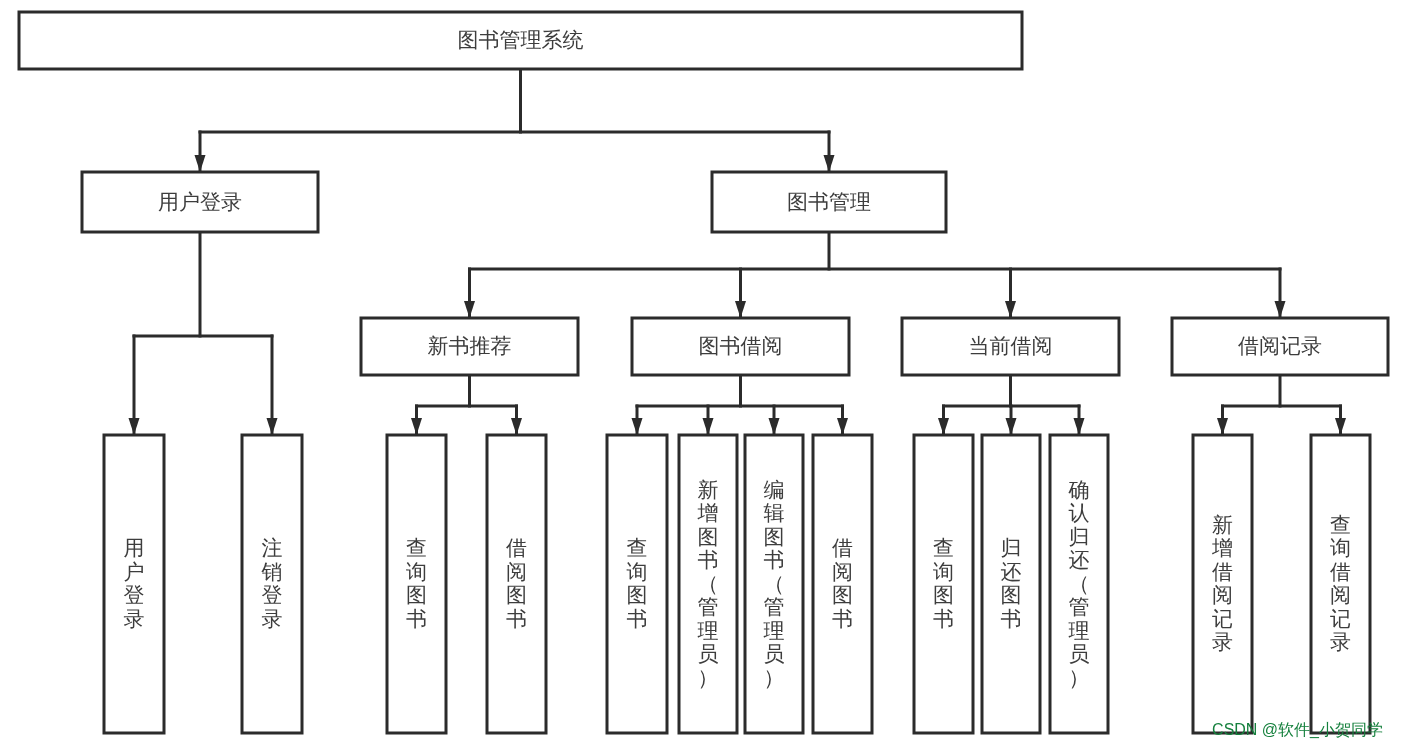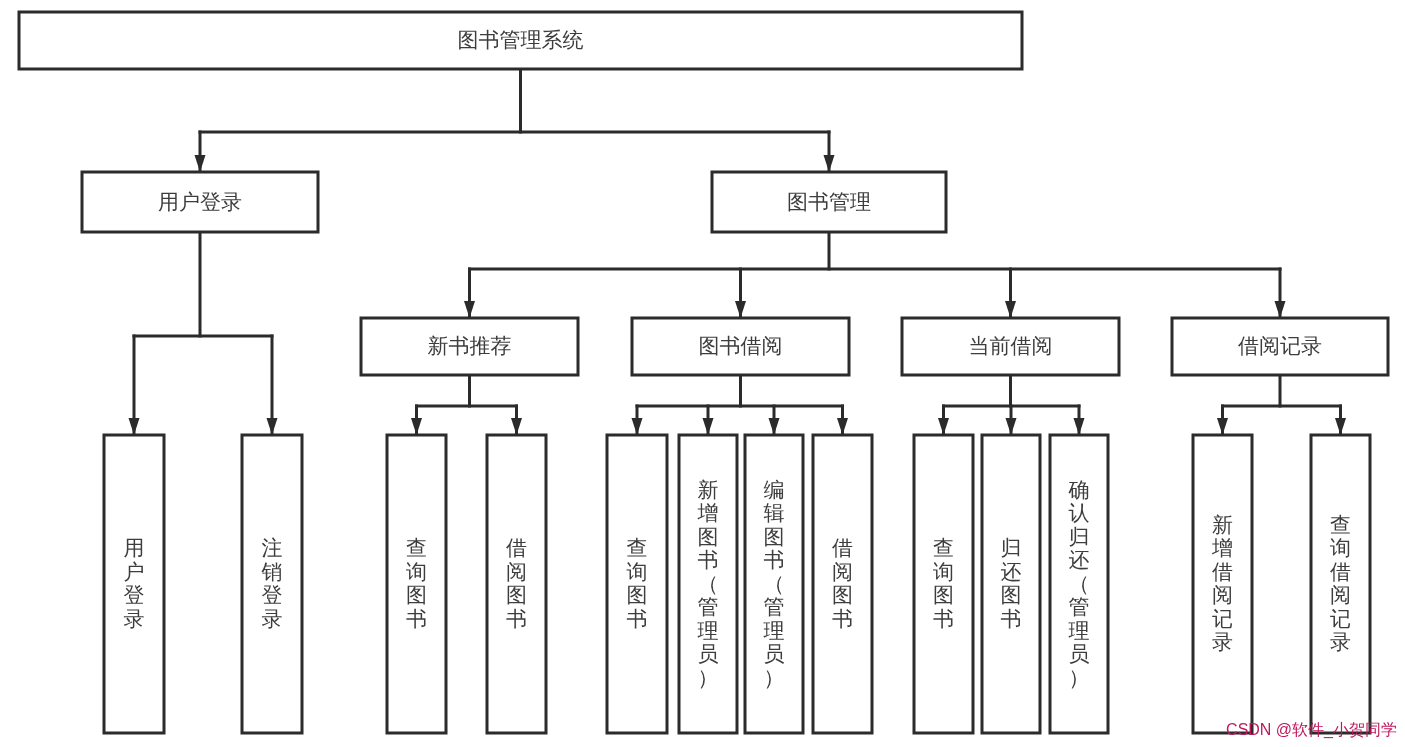--- a/index.html
+++ b/index.html
@@ -4,21 +4,21 @@
 <style>
   html,body{margin:0;padding:0;background:#ffffff;}
   body{width:1405px;height:747px;font-family:"Liberation Sans","DejaVu Sans",sans-serif;overflow:hidden;}
   #stage{position:relative;width:1405px;height:747px;background:#fff;text-decoration:underline;}
   svg#diagram{position:absolute;left:0;top:0;width:1405px;height:747px;}
   .nodebox{fill:#ffffff;stroke:#2b2b2b;stroke-width:3;}
   .link{stroke:#2b2b2b;stroke-width:3;fill:none;stroke-linecap:square;}
   .arrowhead{fill:#2b2b2b;stroke:none;}
   .nodelabel{fill:#3d3d3d;font-family:"Liberation Sans","DejaVu Sans",sans-serif;font-size:21px;text-anchor:middle;dominant-baseline:middle;}
   .vlabel{fill:#3d3d3d;font-family:"Liberation Sans","DejaVu Sans",sans-serif;font-size:21px;text-anchor:middle;}
-  .watermark{position:absolute;right:8px;bottom:6px;color:#be185d;font-size:16px;
+  .watermark{position:absolute;right:22px;bottom:6px;color:#15803d;font-size:16px;
     font-family:"Liberation Sans","DejaVu Sans",sans-serif;white-space:nowrap;pointer-events:none;}
 </style>
 </head>
 <body>
 
 <div id="stage">
   <svg id="diagram" viewBox="0 0 1405 747">
     <defs></defs>
     <g id="links-layer">
         <line x1="520.5" y1="69" x2="520.5" y2="132" class="link"></line>

